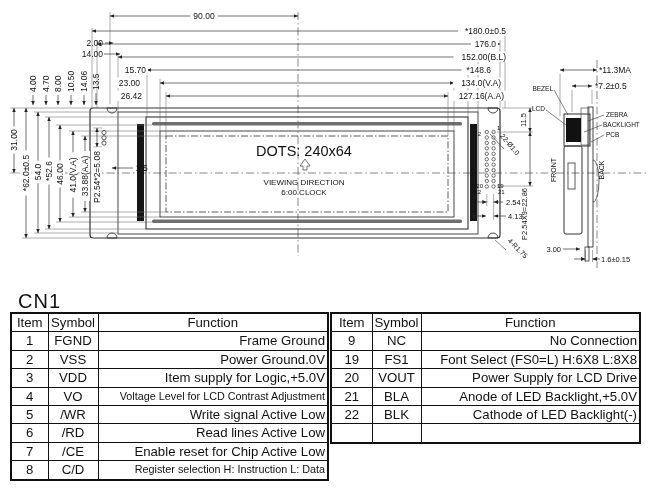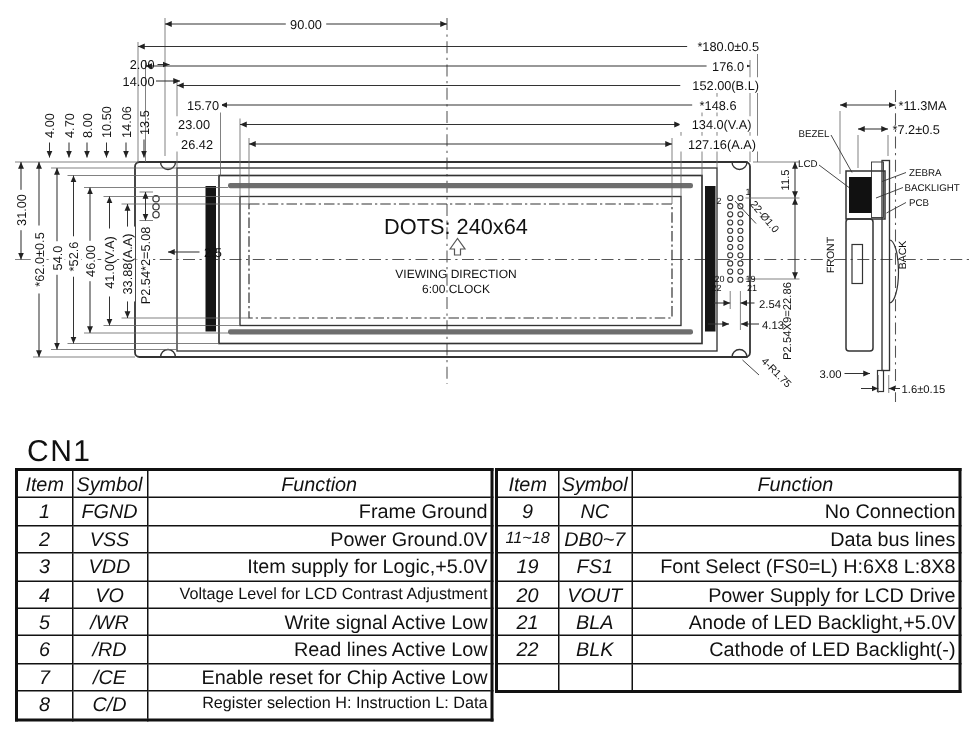--- a/index.html
+++ b/index.html
@@ -7,21 +7,21 @@
         font-family:"Liberation Sans",sans-serif;color:#111;}
   svg text{fill:#111;font-family:"Liberation Sans",sans-serif;}
   .heading{position:absolute;left:18px;top:274px;font-size:20px;letter-spacing:1px;margin-top:16px;}
   .tables{position:absolute;top:312px;left:0;width:650px;}
   table{border-collapse:collapse;table-layout:fixed;font-size:13.2px;position:absolute;top:0;
         border:2px solid #111;background:#fff;}
   #table-left{left:10px;width:319px;}
   #table-right{left:330px;width:311px;}
   td,th{border:1px solid #111;height:17.4px;padding:0 2px;overflow:hidden;white-space:nowrap;
         font-weight:normal;line-height:1;}
-  .c{text-align:center;font-style:italic;}
+  .c{text-align:center;}
   .fn{text-align:right;padding-left:3px;}
   .small{font-size:10.8px;}
   .ext{stroke:#666;stroke-width:0.55;fill:none;}
   .dim{stroke:#333;stroke-width:0.7;fill:none;}
   .outline{stroke:#333;fill:none;}
   .lead{stroke:#333;stroke-width:0.6;fill:none;}
   .cl{stroke:#555;stroke-width:0.7;fill:none;stroke-dasharray:8 3 1.5 3;}
 </style>
 </head>
 <body>
@@ -395,25 +395,20 @@
             <th class="c">Function</th>
           </tr>
         </thead>
         <tbody>
           <tr>
             <td class="c">9</td>
             <td class="c">NC</td>
             <td class="fn">No Connection</td>
           </tr>
           <tr>
-            <td class="c small">11~18</td>
-            <td class="c">DB0~7</td>
-            <td class="fn">Data bus lines</td>
-          </tr>
-          <tr>
             <td class="c">19</td>
             <td class="c">FS1</td>
             <td class="fn">Font Select (FS0=L) H:6X8  L:8X8</td>
           </tr>
           <tr>
             <td class="c">20</td>
             <td class="c">VOUT</td>
             <td class="fn">Power Supply for LCD Drive</td>
           </tr>
           <tr>

